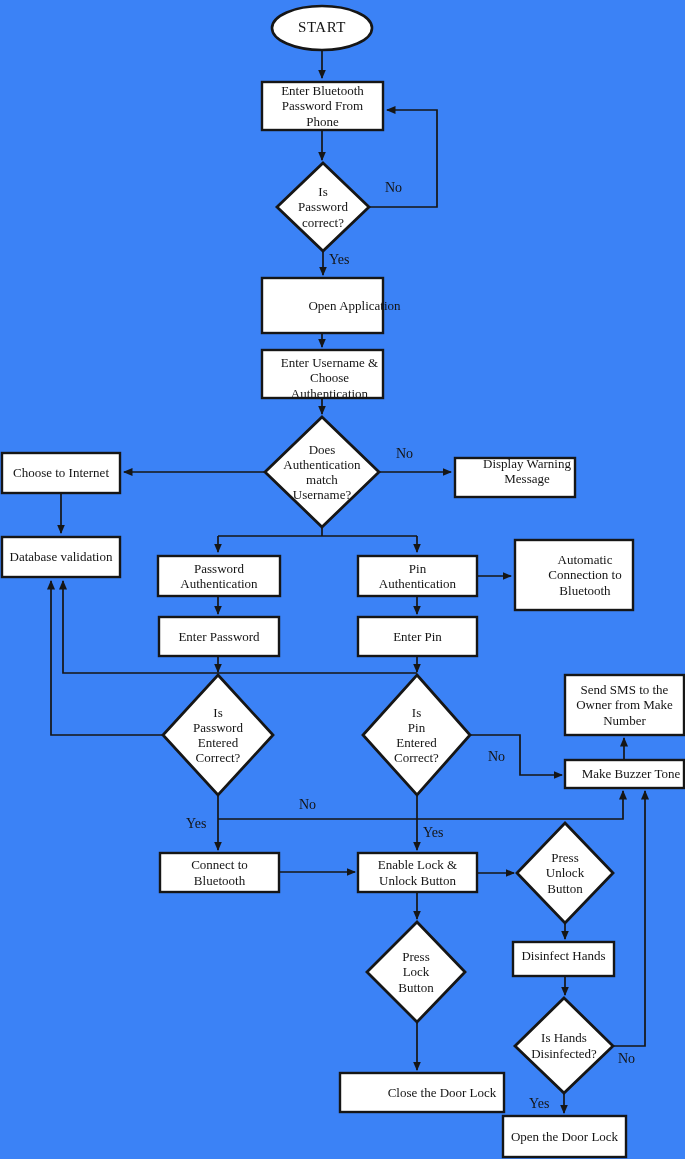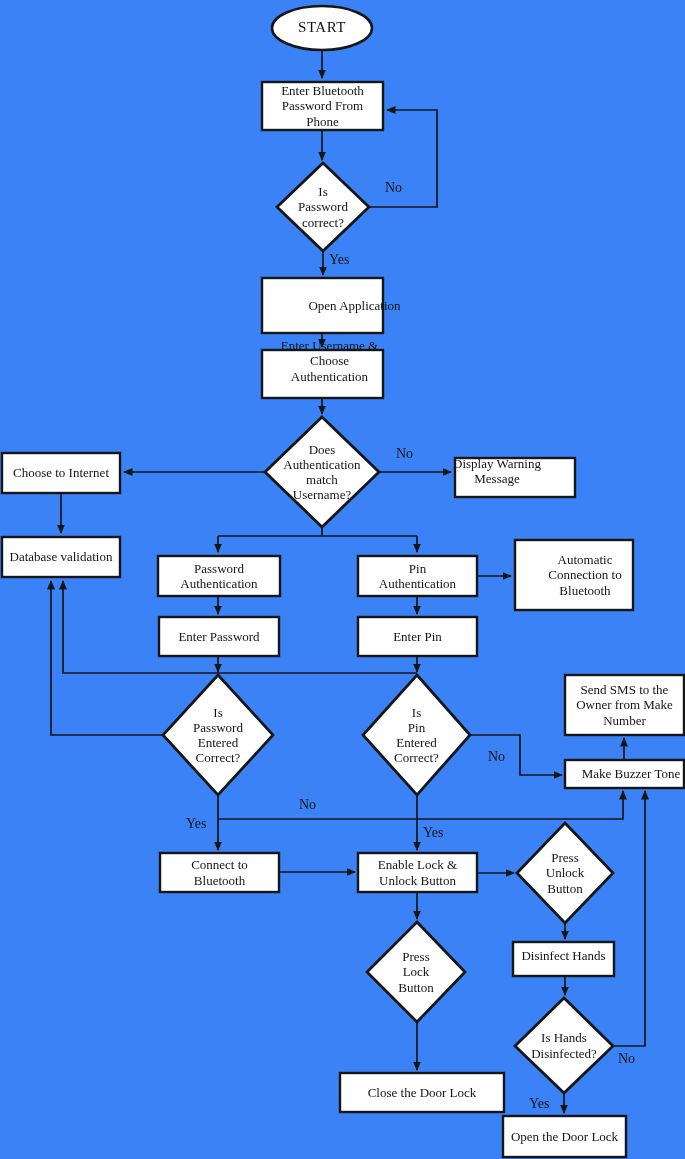--- a/index.html
+++ b/index.html
@@ -97,29 +97,29 @@
   </svg>
 
   <div class="node start-label" style="left:272px;top:5px;width:100px;height:46px;">START</div>
   <div class="node" style="left:262px;top:82px;width:121px;height:48px;">Enter Bluetooth
 Password From
 Phone</div>
   <div class="node" style="left:277px;top:163px;width:92px;height:88px;">Is
 Password
 correct?</div>
   <div class="node" style="left:262px;top:278px;width:121px;height:55px;margin-left:32px;">Open Application</div>
-  <div class="node" style="left:262px;top:337px;width:135px;height:48px;font-family:Liberation Serif, serif;">Enter Username &amp;
+  <div class="node" style="left:262px;top:354px;width:135px;height:48px;font-family:Liberation Serif, serif;">Enter Username &amp;
 Choose
 Authentication</div>
   <div class="node" style="left:265px;top:417px;width:114px;height:110px;">Does
 Authentication
 match
 Username?</div>
   <div class="node" style="left:2px;top:453px;width:118px;height:40px;">Choose to Internet</div>
-  <div class="node" style="left:437px;top:458px;width:120px;height:26px;">Display Warning
+  <div class="node" style="left:467px;top:458px;width:120px;height:26px;">Display Warning
 Message</div>
   <div class="node" style="left:2px;top:537px;width:118px;height:40px;">Database validation</div>
   <div class="node" style="left:158px;top:556px;width:122px;height:40px;">Password
 Authentication</div>
   <div class="node" style="left:358px;top:556px;width:119px;height:40px;">Pin
 Authentication</div>
   <div class="node" style="left:515px;top:540px;width:140px;height:70px;">Automatic
 Connection to
 Bluetooth</div>
   <div class="node" style="left:159px;top:617px;width:120px;height:39px;">Enter Password</div>
@@ -142,21 +142,21 @@
 Unlock Button</div>
   <div class="node" style="left:517px;top:823px;width:96px;height:100px;">Press
 Unlock
 Button</div>
   <div class="node" style="left:513px;top:942px;width:101px;height:28px;">Disinfect Hands</div>
   <div class="node" style="left:367px;top:922px;width:98px;height:100px;">Press
 Lock
 Button</div>
   <div class="node" style="left:515px;top:998px;width:98px;height:95px;">Is Hands
 Disinfected?</div>
-  <div class="node" style="left:340px;top:1073px;width:164px;height:39px;">Close the Door Lock</div>
+  <div class="node" style="left:360px;top:1073px;width:164px;height:39px;">Close the Door Lock</div>
   <div class="node" style="left:503px;top:1116px;width:123px;height:41px;">Open the Door Lock</div>
 
   <div class="elabel" style="left:385px;top:181px;">No</div>
   <div class="elabel" style="left:329px;top:253px;">Yes</div>
   <div class="elabel" style="left:396px;top:447px;">No</div>
   <div class="elabel" style="left:186px;top:817px;">Yes</div>
   <div class="elabel" style="left:299px;top:798px;">No</div>
   <div class="elabel" style="left:423px;top:826px;">Yes</div>
   <div class="elabel" style="left:488px;top:750px;">No</div>
   <div class="elabel" style="left:618px;top:1052px;">No</div>

